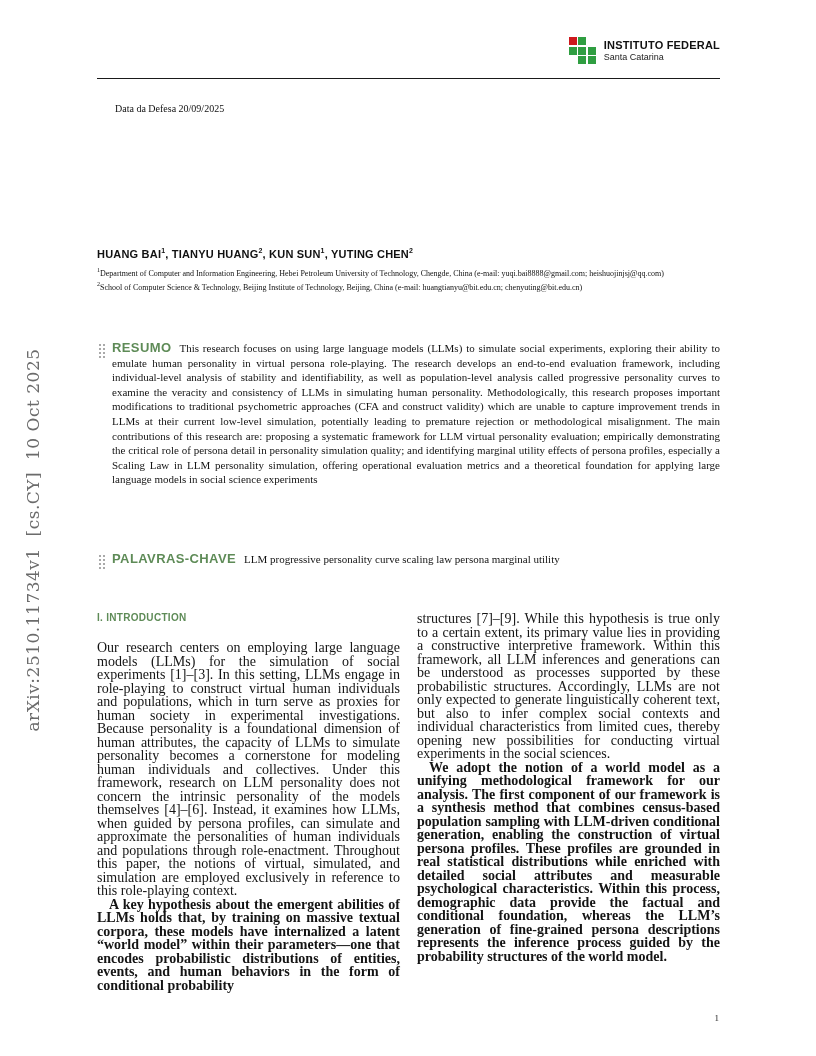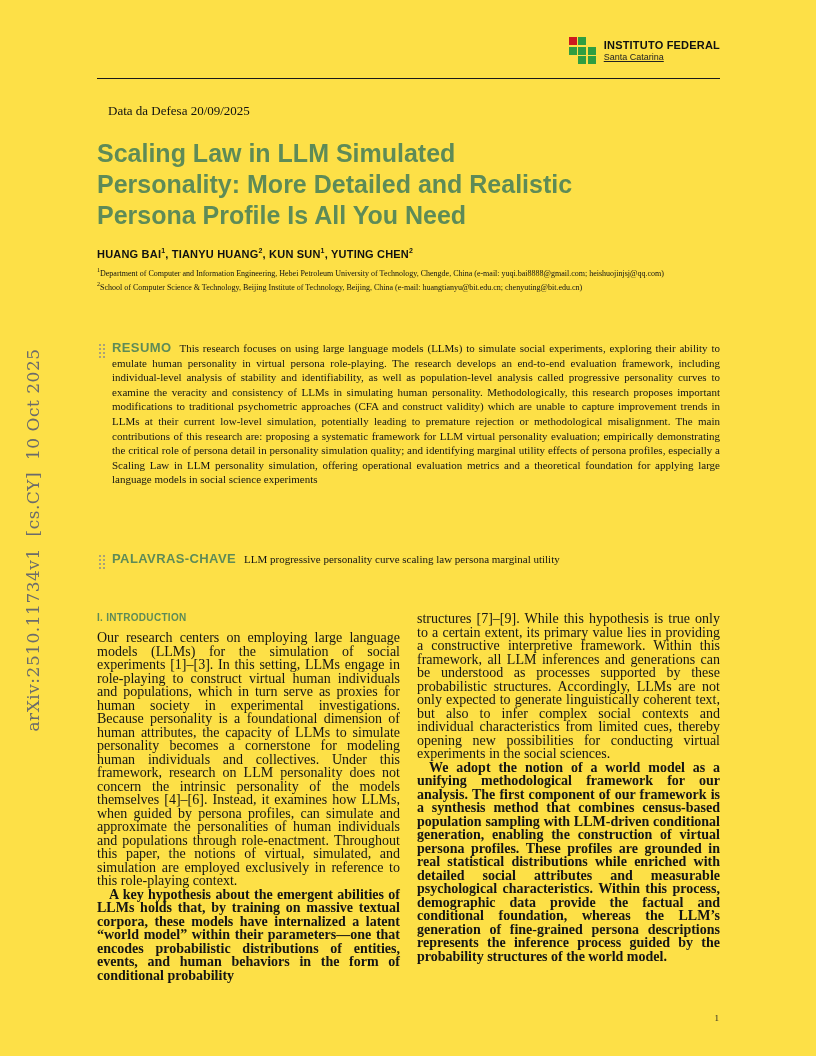--- a/index.html
+++ b/index.html
@@ -1,36 +1,36 @@
 <!DOCTYPE html>
 <html lang="en" style="--accent: #5e8b57; --logo-green: #2f9e41; --logo-red: #cd191e; --sidebar-gray: #6b6b6b; --text: #111111;"><head>
 <meta charset="utf-8">
 <style>
   * { margin: 0; padding: 0; box-sizing: border-box; }
   html, body { background: #e9e9e9; }
   body { font-family: "Liberation Serif", serif; color: var(--text, #111); }
   .page {
     position: relative; width: 816px; height: 1056px; margin: 0 auto;
-    background: #fde047; overflow: hidden;
+    background: #ffffff; overflow: hidden;
   }
 
   
   .logo-block { position: absolute; top: 37px; right: 96px; display: flex; align-items: center; gap: 8px; }
   .logo-grid { display: grid; grid-template-columns: repeat(3, 8px); grid-template-rows: repeat(3, 8px); gap: 1.5px; }
   .sq { width: 8px; height: 8px; }
   .sq.green { background: var(--logo-green, #2f9e41); }
   .sq.red { background: var(--logo-red, #cd191e); }
   .sq.empty { background: transparent; }
   .logo-text { font-family: "Liberation Sans", sans-serif; }
   .logo-title { font-weight: 700; font-size: 11px; letter-spacing: 0.2px; color: #111; line-height: 13px; }
-  .logo-subtitle { font-size: 9px; color: #222; line-height: 11px; text-decoration: underline; }
+  .logo-subtitle { font-size: 9px; color: #222; line-height: 11px; }
 
   .rule { position: absolute; top: 78px; left: 97px; right: 96px; border-top: 1.2px solid #1a1a1a; }
 
-  .defense-date { position: absolute; top: 103px; left: 108px; font-size: 13px; color: #111; }
+  .defense-date { position: absolute; top: 103px; left: 115px; font-size: 10px; color: #111; }
 
   
   .title { position: absolute; top: 138px; left: 97px; width: 600px; }
   .title-line {
     font-family: "Liberation Sans", sans-serif; font-weight: 700;
     font-size: 25px; line-height: 31px; color: var(--accent, #5e8b57);
   }
   .authors { position: absolute; top: 247px; left: 97px; font-family: "Liberation Sans", sans-serif; font-weight: 700; font-size: 11px; letter-spacing: 0.2px; color: #111; }
   .authors sup { font-size: 7px; font-weight: 700; }
   .affils { position: absolute; top: 265px; left: 97px; width: 623px; font-size: 8px; line-height: 10.5px; color: #111; }
@@ -53,21 +53,21 @@
     color: var(--accent, #5e8b57); letter-spacing: 0.4px; margin-right: 8px;
   }
   .dots { position: absolute; left: -13px; top: 3px; display: grid; grid-template-columns: 3px 3px; grid-auto-rows: 3px; gap: 1px; }
   .dot { width: 2px; height: 2px; border-radius: 50%; background: #8c8c8c; }
 
   
   .columns { position: absolute; top: 612px; left: 97px; width: 623px; display: flex; gap: 17px; }
   .col { flex: 1 1 0; min-width: 0; }
   .sec-heading {
     font-family: "Liberation Sans", sans-serif; font-weight: 700; font-size: 10px;
-    color: var(--accent, #5e8b57); letter-spacing: 0.3px; margin-bottom: 8px;
+    color: var(--accent, #5e8b57); letter-spacing: 0.3px; margin-bottom: 18px;
   }
   .para { font-size: 14px; line-height: 13.5px; text-align: justify; color: #141414; }
   .paras .para + .para { text-indent: 12px; font-weight: bold; }
 
   .page-num { position: absolute; top: 1013px; right: 97px; font-size: 9px; color: #222; }
 </style>
 </head>
 <body>
 
 <div class="page">
@@ -87,25 +87,20 @@
     <div class="logo-text">
       <div class="logo-title">INSTITUTO FEDERAL</div>
       <div class="logo-subtitle">Santa Catarina</div>
     </div>
   </header>
 
   <div class="rule"></div>
 
   <div class="defense-date">Data da Defesa 20/09/2025</div>
 
-  <h1 class="title">
-      <div class="title-line">Scaling Law in LLM Simulated</div>
-      <div class="title-line">Personality: More Detailed and Realistic</div>
-      <div class="title-line">Persona Profile Is All You Need</div>
-    </h1>
 
   <div class="authors">
     <span class="author"><span>HUANG BAI</span><sup>1</sup><span>, </span></span><span class="author"><span>TIANYU HUANG</span><sup>2</sup><span>, </span></span><span class="author"><span>KUN SUN</span><sup>1</sup><span>, </span></span><span class="author"><span>YUTING CHEN</span><sup>2</sup><span></span></span>
   </div>
 
   <div class="affils">
     <div class="affil"><sup>1</sup><span>Department of Computer and Information Engineering, Hebei Petroleum University of Technology, Chengde, China (e-mail: yuqi.bai8888@gmail.com; heishuojinjsj@qq.com)</span></div>
     <div class="affil"><sup>2</sup><span>School of Computer Science &amp; Technology, Beijing Institute of Technology, Beijing, China (e-mail: huangtianyu@bit.edu.cn; chenyuting@bit.edu.cn)</span></div>
   </div>
 

